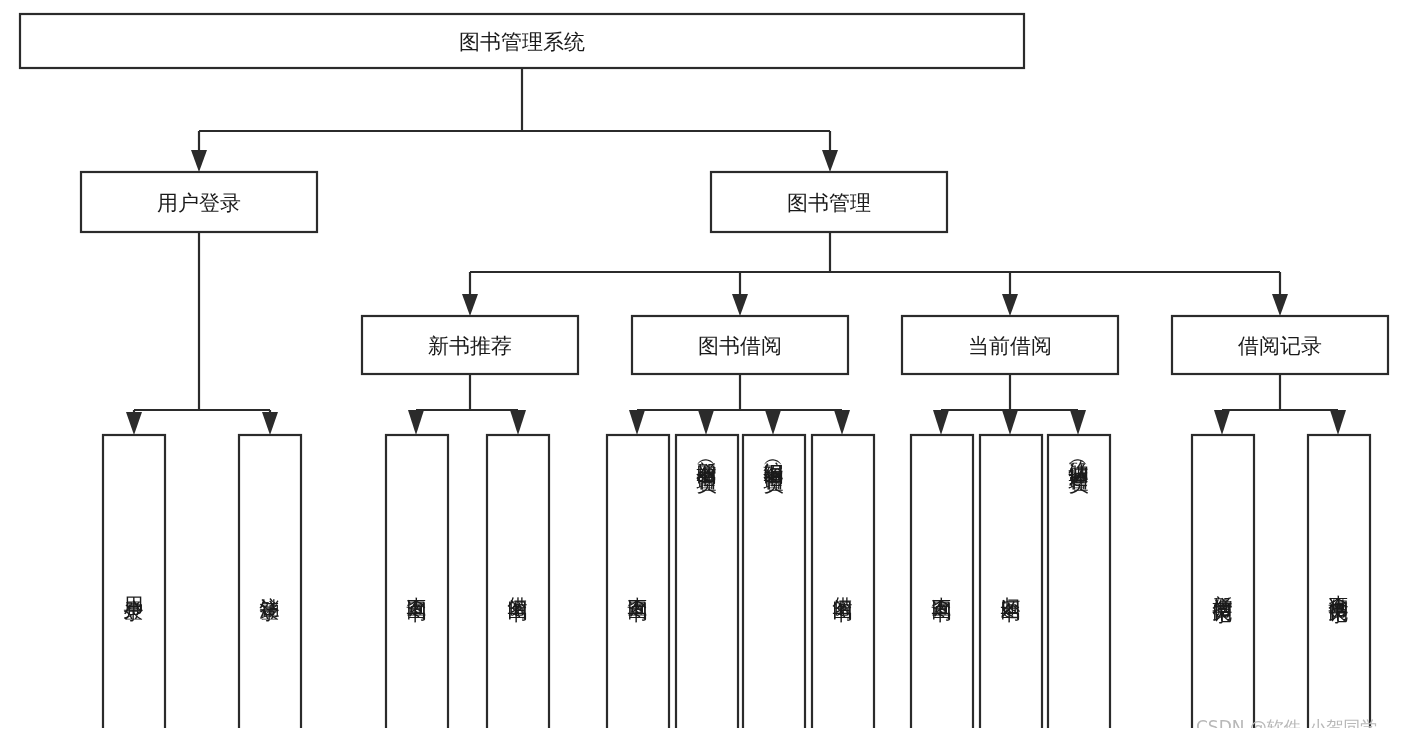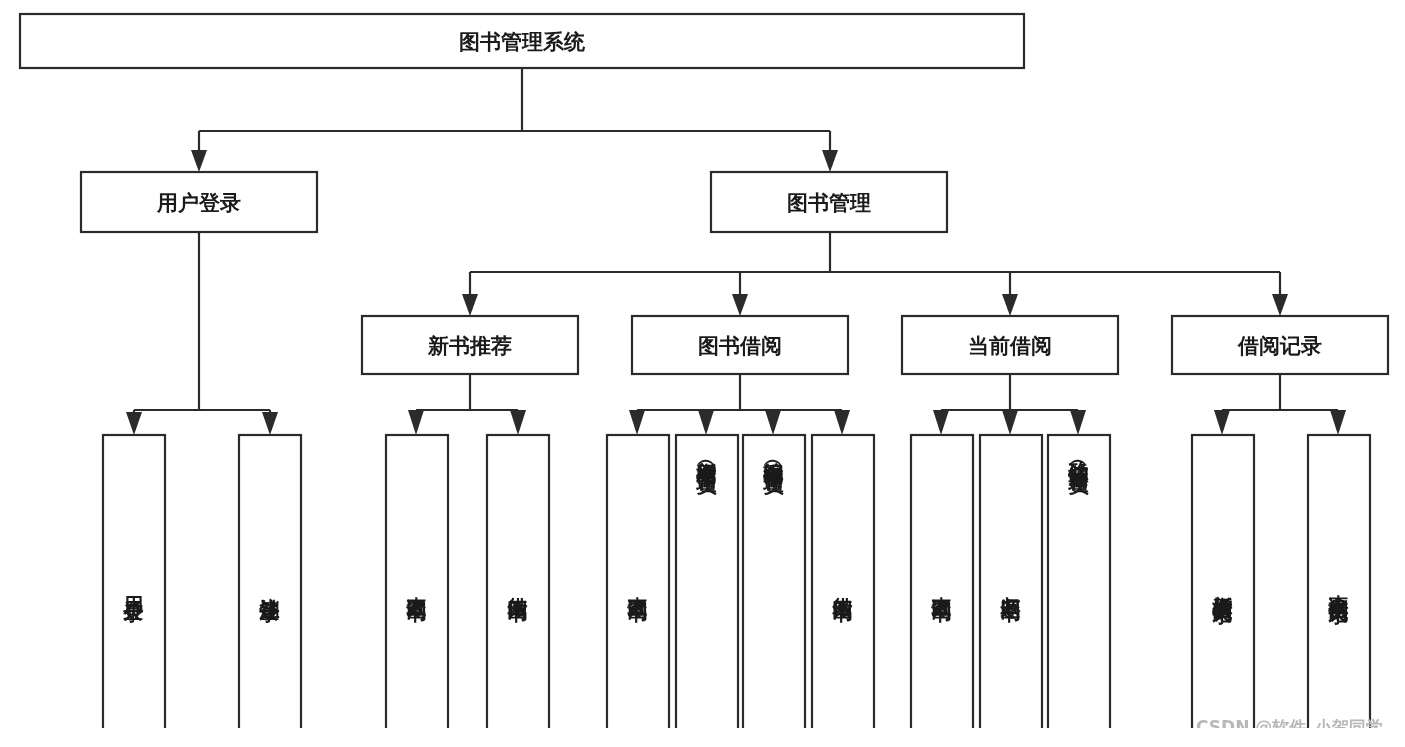--- a/index.html
+++ b/index.html
@@ -10,21 +10,20 @@
   }
   body {
     font-family: "DejaVu Sans", "Liberation Sans", sans-serif;
   }
   #diagram-root {
     position: relative;
     width: 1405px;
     height: 728px;
     background: #ffffff;
     overflow: hidden;
-    font-weight: bold;
   }
   svg.diagram-canvas {
     position: absolute;
     top: 0;
     left: 0;
     width: 1405px;
     height: 747px;
   }
   .node-box {
     fill: #ffffff;

